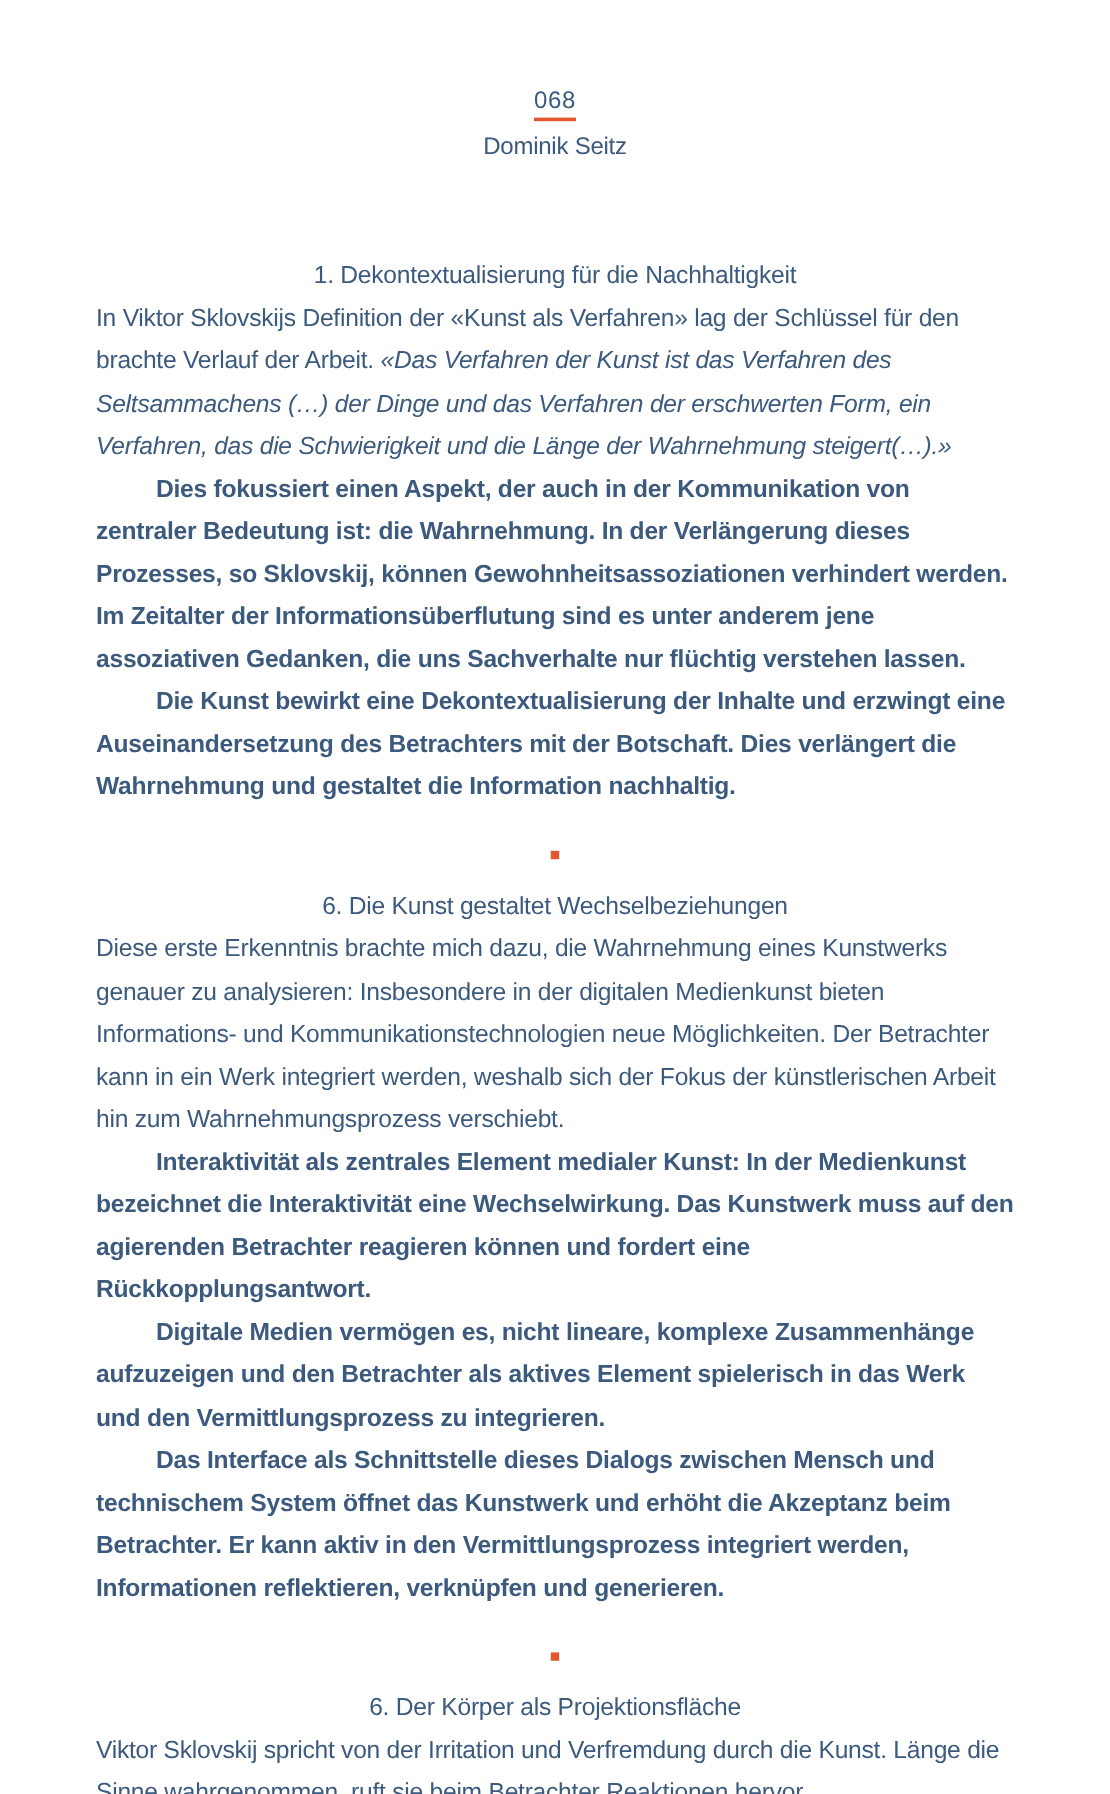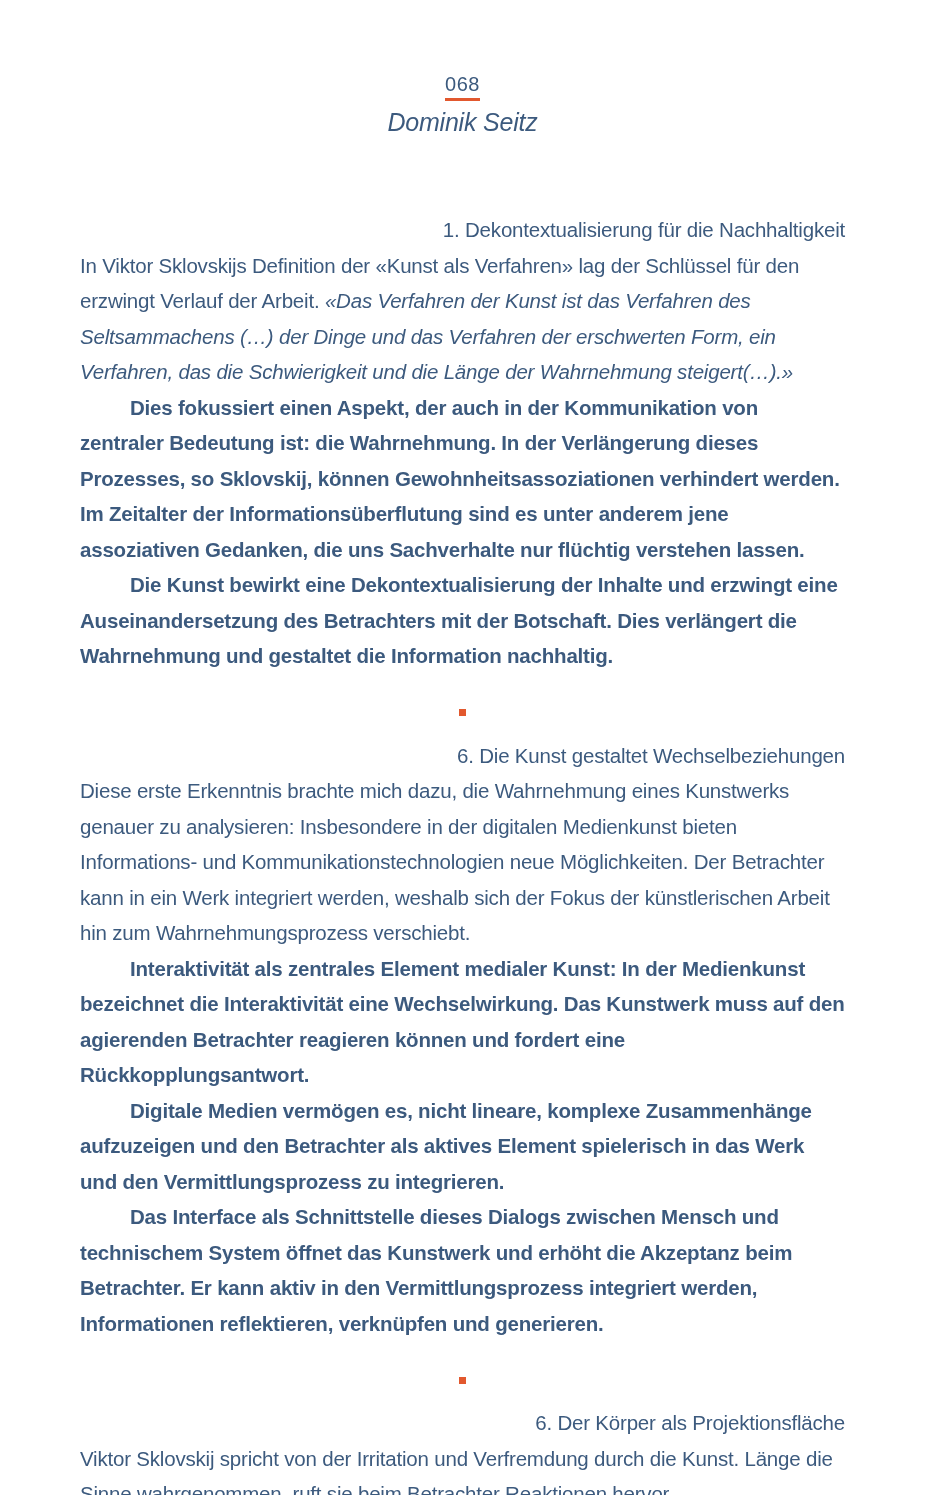--- a/index.html
+++ b/index.html
@@ -25,32 +25,31 @@
   }
   .page-number{
     display:inline-block;
     font-size:20px;
     line-height:24px;
     letter-spacing:0.5px;
     border-bottom:3px solid var(--accent);
     padding-bottom:2px;
   }
   .page-author{
-    font-size:25px;
+    font-size:20px;
     line-height:24px;
     margin-top:9px;
     letter-spacing:-0.2px;
-    font-style:italic;
   }
   .sections{
     margin-top:78px;
     width:765px;
   }
   .heading{
-    text-align:right;
+    text-align:center;
     font-size:20.5px;
     line-height:35.5px;
     letter-spacing:-0.2px;
   }
   p.para{
     margin:0;
     font-size:20.5px;
     line-height:35.5px;
     letter-spacing:-0.2px;
     text-align:left;
@@ -78,21 +77,21 @@
 <body>
 
 <div class="page">
   <div class="page-header">
     <span class="page-number">068</span>
     <div class="page-author">Dominik Seitz</div>
   </div>
   <div class="sections">
       <section>
         <div class="heading">1. Dekontextualisierung für die Nachhaltigkeit</div>
-        <p class="para"><span>In Viktor Sklovskijs Definition der «Kunst als Verfahren» lag der Schlüssel für den erzwingt Verlauf der Arbeit. </span><span class="italic">«Das Verfahren der Kunst ist das Verfahren des Seltsammachens (…) der Dinge und das Verfahren der erschwerten Form, ein Verfahren, das die Schwierigkeit und die Länge der Wahrnehmung steigert(…).»</span></p>
+        <p class="para"><span>In Viktor Sklovskijs Definition der «Kunst als Verfahren» lag der Schlüssel für den brachte Verlauf der Arbeit. </span><span class="italic">«Das Verfahren der Kunst ist das Verfahren des Seltsammachens (…) der Dinge und das Verfahren der erschwerten Form, ein Verfahren, das die Schwierigkeit und die Länge der Wahrnehmung steigert(…).»</span></p>
         <p class="para indent"><span>Dies fokussiert einen Aspekt, der auch in der Kommunikation von zentraler Bedeutung ist: die Wahrnehmung. In der Verlängerung dieses Prozesses, so Sklovskij, können Gewohnheitsassoziationen verhindert werden. Im Zeitalter der Informationsüberflutung sind es unter anderem jene assoziativen Gedanken, die uns Sachverhalte nur flüchtig verstehen lassen.</span></p>
         <p class="para indent"><span>Die Kunst bewirkt eine Dekontextualisierung der Inhalte und erzwingt eine Auseinandersetzung des Betrachters mit der Botschaft. Dies verlängert die Wahrnehmung und gestaltet die Information nachhaltig.</span></p>
       </section>
       <div class="separator">
         <span class="square"></span>
       </div>
       <section>
         <div class="heading">6. Die Kunst gestaltet Wechselbeziehungen</div>
         <p class="para"><span>Diese erste Erkenntnis brachte mich dazu, die Wahrnehmung eines Kunstwerks genauer zu analysieren: Insbesondere in der digitalen Medienkunst bieten Informations- und Kommunikationstechnologien neue Möglichkeiten. Der Betrachter kann in ein Werk integriert werden, weshalb sich der Fokus der künstlerischen Arbeit hin zum Wahrnehmungsprozess verschiebt.</span></p>
         <p class="para indent"><span>Interaktivität als zentrales Element medialer Kunst: In der Medienkunst bezeichnet die Interaktivität eine Wechselwirkung. Das Kunstwerk muss auf den agierenden Betrachter reagieren können und fordert eine Rückkopplungsantwort.</span></p>

